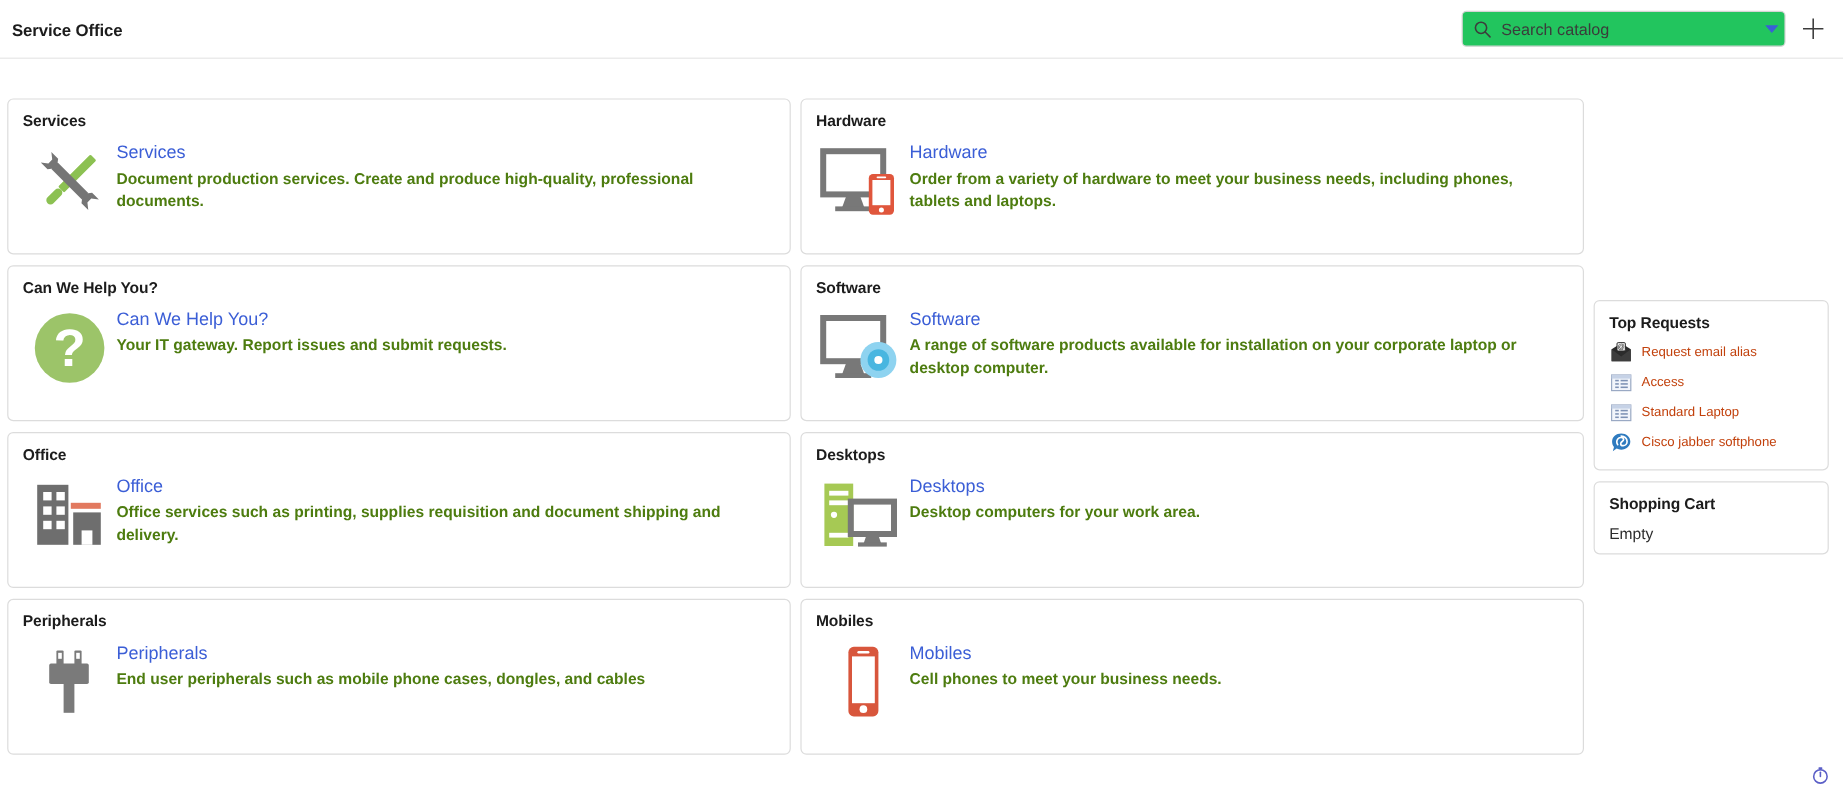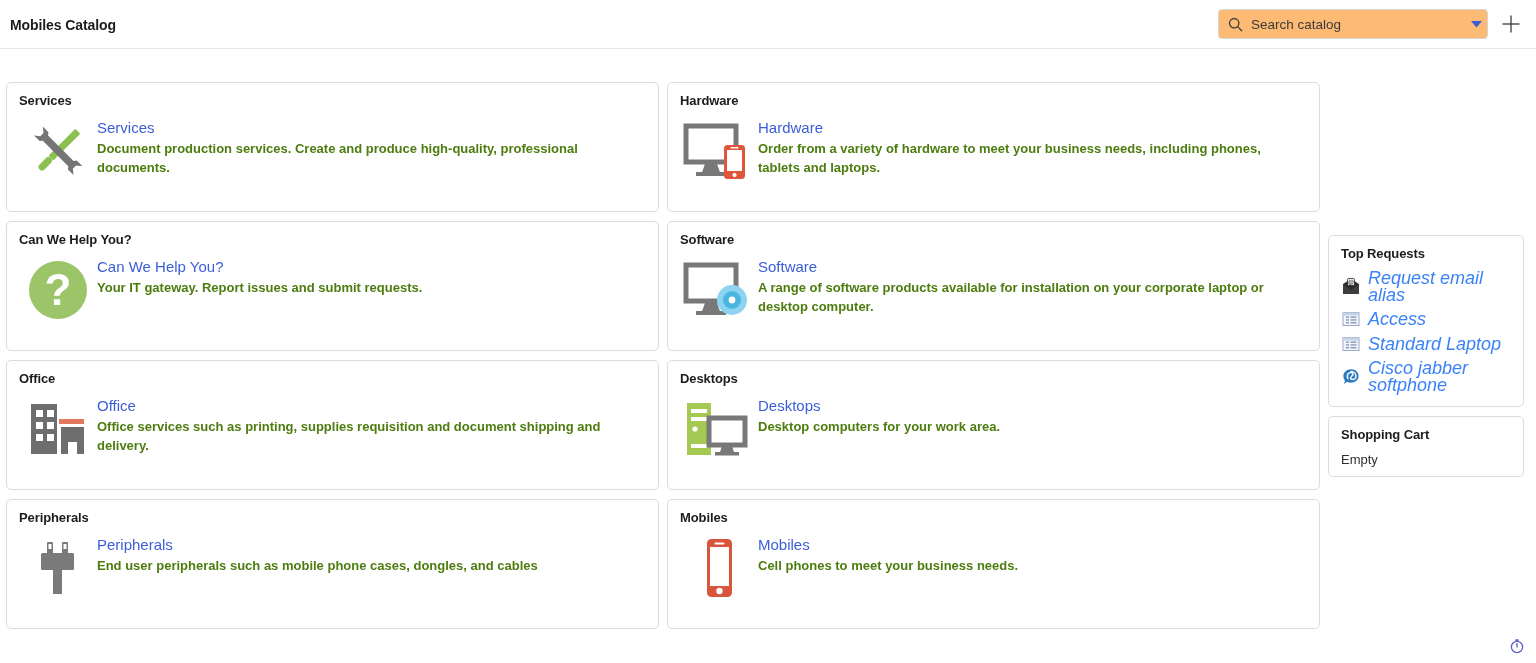--- a/index.html
+++ b/index.html
@@ -27,21 +27,21 @@
     font-weight: bold;
     color: #1c1c1c;
     letter-spacing: -0.1px;
   }
   #search-wrap {
     position: absolute;
     right: 48px; top: 9px;
     width: 270px; height: 30px;
     border: 1px solid #d4d4d4;
     border-radius: 4px;
-    background: #fdba74;
+    background: #22c55e;
     display: flex;
     align-items: center;
   }
   #search-icon { margin-left: 9px; display: flex; align-items: center; }
   #search-input {
     flex: 1;
     border: none;
     outline: none;
     background: transparent;
     font-family: "Liberation Sans", sans-serif;
@@ -138,45 +138,44 @@
     align-items: center;
     padding: 3px 12px;
     cursor: pointer;
     gap: 8px;
   }
   .rail-item-icon {
     width: 19px; height: 19px; flex: none;
     display: flex; align-items: center; justify-content: center;
   }
   .rail-item-label {
-    font-size: 18px;
-    color: #3b82f6;
+    font-size: 11px;
+    color: #c2410c;
     line-height: 17px;
-    font-style: italic;
   }
   .rail-body-text {
     font-size: 13px;
     color: #2e2e2e;
     padding: 4px 12px 0 12px;
   }
 
   
   #footer-timer {
     position: absolute;
     right: 10px; bottom: 8px;
     width: 18px; height: 18px;
     display: flex; align-items: center; justify-content: center;
     cursor: pointer;
   }
 </style>
 </head>
 <body>
 
 <div id="header">
-  <div id="page-title">Mobiles Catalog</div>
+  <div id="page-title">Service Office</div>
 
   <div id="search-wrap">
     <span id="search-icon">
       <svg width="15" height="15" viewBox="0 0 16 16">
         <circle cx="6.6" cy="6.6" r="5" fill="none" stroke="#3c3c3c" stroke-width="1.4"></circle>
         <line x1="10.3" y1="10.3" x2="14.6" y2="14.6" stroke="#3c3c3c" stroke-width="1.4" stroke-linecap="round"></line>
       </svg>
     </span>
     <input id="search-input" type="text" placeholder="Search catalog" style="">
     <span id="search-dropdown-caret">

